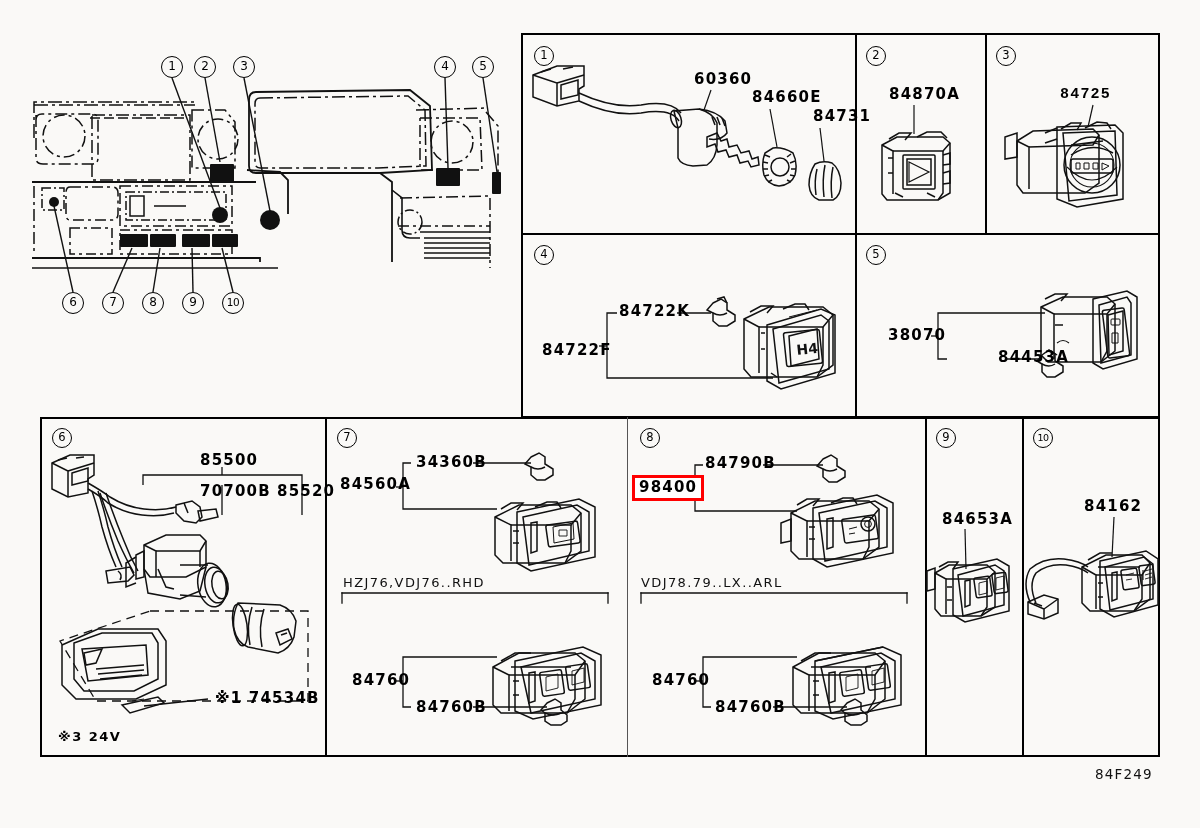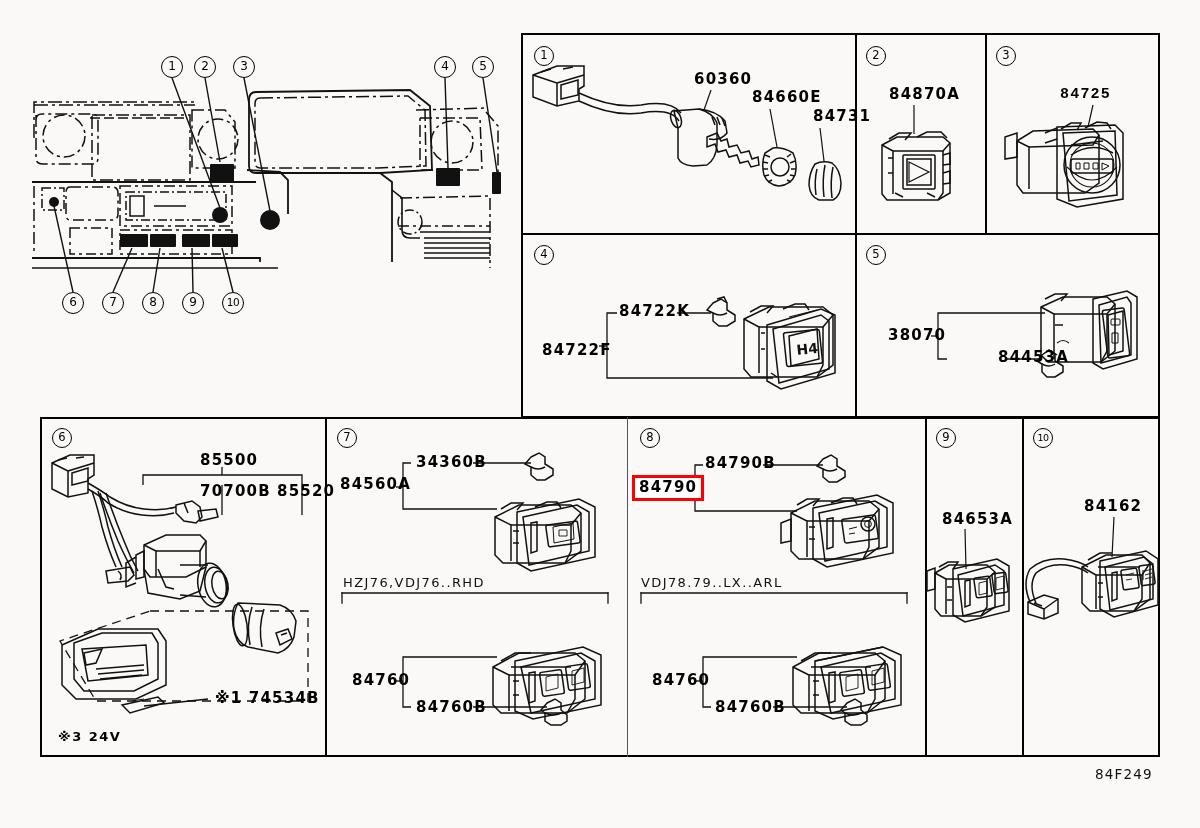--- a/index.html
+++ b/index.html
@@ -530,21 +530,21 @@
         <path d="M247,254 L259,251 L259,265 L247,268 Z" stroke-width="0.9"></path>
 
         <path d="M222,286 L230,282 L236,286 L236,293 L242,298 L242,304 L236,308 L226,308 L220,304 L220,296 L216,293 Z"></path>
         <path d="M220,296 Q228,300 236,296"></path>
       </g>
     </svg>
   </div>
 
   <div class="abs" style="left:627px;top:417px;width:298px;height:340px;">
     <div class="bub panel" style="left:13px;top:11px;">8</div>
-    <div class="pn hl" style="left:5px;top:58px;">84790</div>
+    <div class="pn hl" style="left:5px;top:58px;">98400</div>
     <div class="pn" style="left:78px;top:39px;">84790B</div>
     <div class="variant" style="left:14px;top:158px;">VDJ78.79..LX..ARL</div>
     <div class="pn" style="left:25px;top:256px;">84760</div>
     <div class="pn" style="left:88px;top:283px;">84760B</div>
     <svg width="298" height="340" viewBox="0 0 298 340">
 
       <g fill="none" stroke="#111" stroke-width="1.3">
         <path d="M68,70 L68,48 L76,48"></path>
         <path d="M68,70 L59,70"></path>
         <path d="M68,70 L68,94 L170,94"></path>

